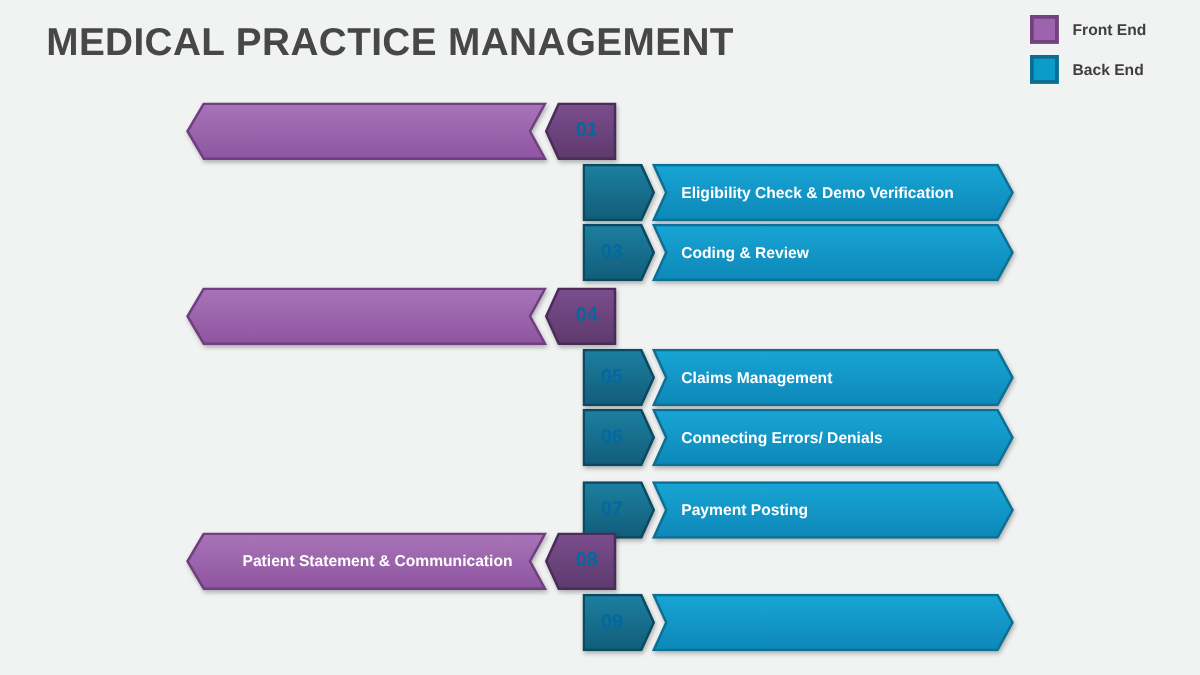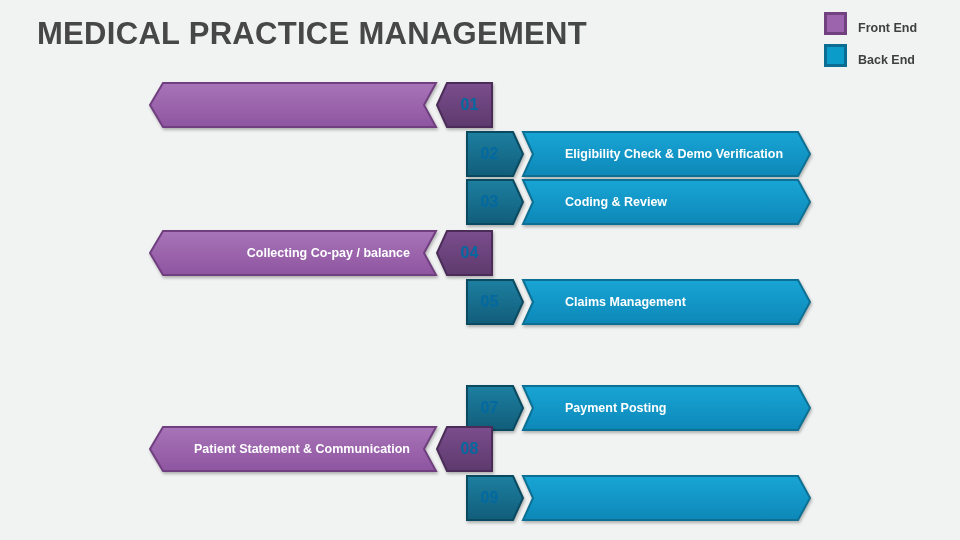--- a/index.html
+++ b/index.html
@@ -8,41 +8,41 @@
     background:#f1f2f2;
     font-family:"Liberation Sans","DejaVu Sans",sans-serif;
   }
   .title{
     position:absolute;left:37px;top:16px;
     font-size:31px;font-weight:bold;color:#474747;letter-spacing:.3px;
     white-space:nowrap;
   }
   
   .legend{position:absolute;left:824px;top:12px;}
-  .legend-item{display:flex;align-items:flex-end;height:23px;margin-bottom:9px;}
+  .legend-item{display:flex;align-items:center;height:23px;margin-bottom:9px;}
   .swatch{width:23px;height:23px;box-sizing:border-box;margin-right:11px;}
   .swatch.front{background:#9c64ac;border:3px solid #72417f;}
   .swatch.back{background:#0b9cc9;border:3px solid #0c6d92;}
   .legend-label{font-size:12.5px;font-weight:bold;color:#3f3f3f;white-space:nowrap;}
   
   .row{position:absolute;left:0;width:960px;height:46px;}
   .shape{position:absolute;top:0;display:block;
     filter:drop-shadow(1px 2px 1.5px rgba(0,0,0,.28));}
   .shape.front{left:140px;}
   .shape.back{left:466px;}
   .band-front{fill:url(#gPB);stroke:#6f3f7f;stroke-width:2;}
   .box-front{fill:url(#gPX);stroke:#4b2c58;stroke-width:2;}
   .band-back{fill:url(#gBB);stroke:#0c7094;stroke-width:2;}
   .box-back{fill:url(#gBX);stroke:#0a4a61;stroke-width:2;}
   .label{
     position:absolute;top:0;line-height:46px;color:#ffffff;
     font-size:12.5px;font-weight:bold;white-space:nowrap;
   }
   .label.front{left:165px;width:245px;text-align:right;}
-  .label.back{left:545px;text-align:left;margin-left:20px;}
+  .label.back{left:545px;text-align:left;}
   .num{
     position:absolute;top:0;line-height:46px;color:#0369a1;
     font-size:16px;font-weight:bold;text-align:center;
   }
   .num.front{left:447px;width:45px;}
   .num.back{left:466px;width:47px;}
 </style>
 </head>
 <body>
 
@@ -88,51 +88,57 @@
       <polygon class="box-front" points="307,1 352,1 352,45 307,45 297,23"></polygon>
     </svg>
     <span class="num front">01</span>
   </div>
 
   <div class="row" style="top:131px">
     <svg class="shape back" width="346" height="46">
       <polygon class="box-back" points="1,1 47,1 57,23 47,45 1,45"></polygon>
       <polygon class="band-back" points="57,1 332,1 344,23 332,45 57,45 67,23"></polygon>
     </svg>
-    <span class="num back">02</span>
     <span class="label back">Eligibility Check &amp; Demo Verification</span>
   </div>
 
   <div class="row" style="top:179px">
     <svg class="shape back" width="346" height="46">
       <polygon class="box-back" points="1,1 47,1 57,23 47,45 1,45"></polygon>
       <polygon class="band-back" points="57,1 332,1 344,23 332,45 57,45 67,23"></polygon>
     </svg>
     <span class="num back">03</span>
     <span class="label back">Coding &amp; Review</span>
   </div>
 
   <div class="row" style="top:230px">
     <svg class="shape front" width="354" height="46">
       <polygon class="band-front" points="23,1 296,1 284,23 296,45 23,45 10,23"></polygon>
       <polygon class="box-front" points="307,1 352,1 352,45 307,45 297,23"></polygon>
     </svg>
-    <span class="label front">Collecting Co-pay / balance</span>
     <span class="num front">04</span>
   </div>
 
   <div class="row" style="top:279px">
     <svg class="shape back" width="346" height="46">
       <polygon class="box-back" points="1,1 47,1 57,23 47,45 1,45"></polygon>
       <polygon class="band-back" points="57,1 332,1 344,23 332,45 57,45 67,23"></polygon>
     </svg>
     <span class="num back">05</span>
     <span class="label back">Claims Management</span>
   </div>
 
+  <div class="row" style="top:327px">
+    <svg class="shape back" width="346" height="46">
+      <polygon class="box-back" points="1,1 47,1 57,23 47,45 1,45"></polygon>
+      <polygon class="band-back" points="57,1 332,1 344,23 332,45 57,45 67,23"></polygon>
+    </svg>
+    <span class="num back">06</span>
+    <span class="label back">Connecting Errors/ Denials</span>
+  </div>
 
   <div class="row" style="top:385px">
     <svg class="shape back" width="346" height="46">
       <polygon class="box-back" points="1,1 47,1 57,23 47,45 1,45"></polygon>
       <polygon class="band-back" points="57,1 332,1 344,23 332,45 57,45 67,23"></polygon>
     </svg>
     <span class="num back">07</span>
     <span class="label back">Payment Posting</span>
   </div>
 

